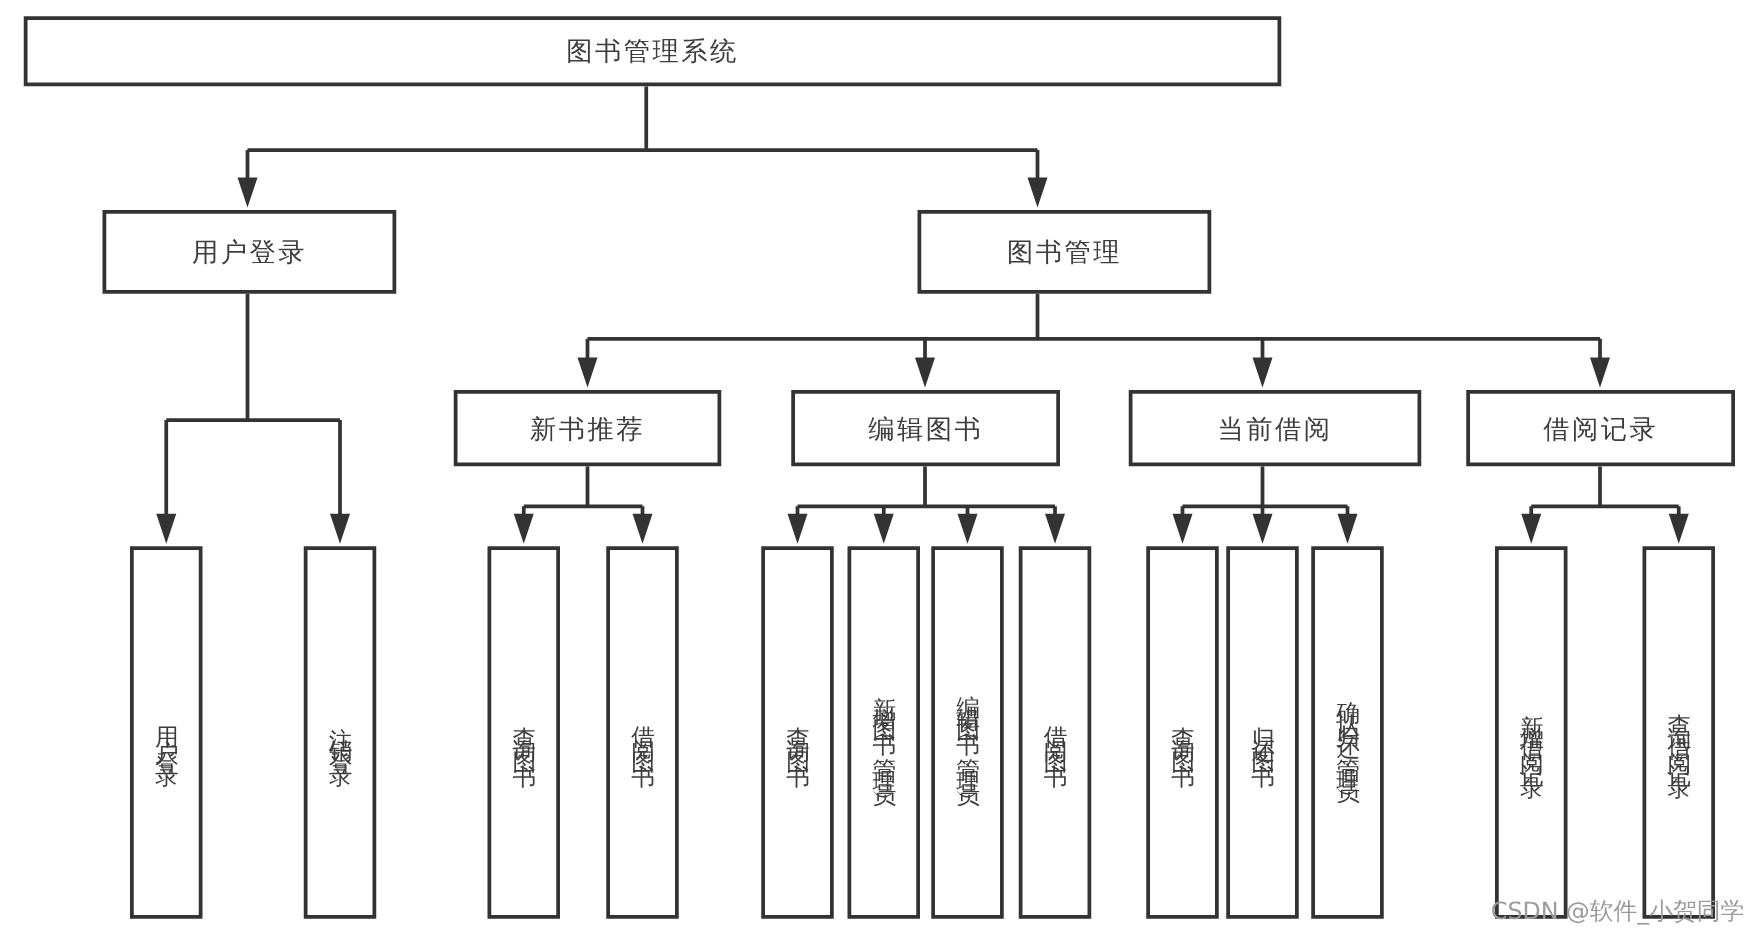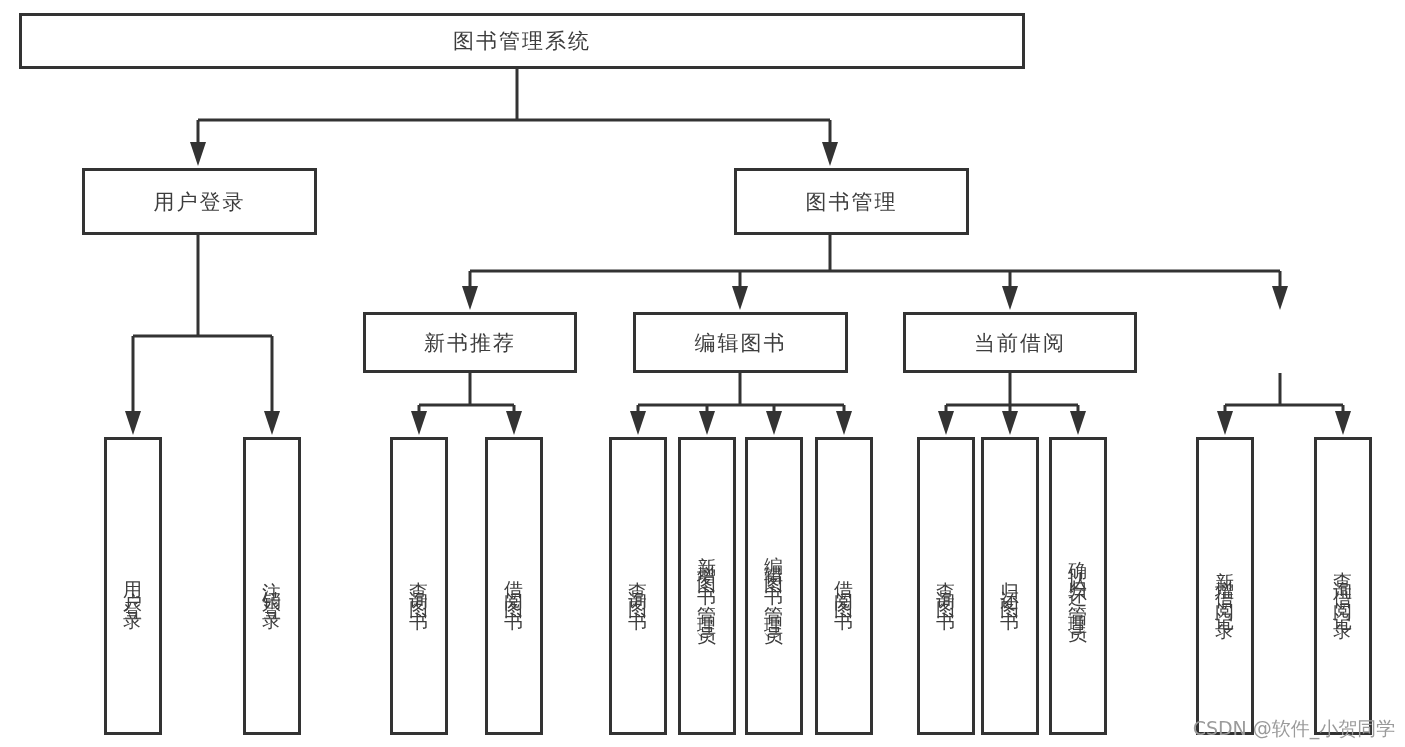--- a/index.html
+++ b/index.html
@@ -134,20 +134,23 @@
 
   <div class="box" style="left:363px;top:312px;width:214px;height:61px;">
     <span class="hlabel">新书推荐</span>
   </div>
   <div class="box" style="left:633px;top:312px;width:215px;height:61px;">
     <span class="hlabel">编辑图书</span>
   </div>
   <div class="box" style="left:903px;top:312px;width:234px;height:61px;">
     <span class="hlabel">当前借阅</span>
   </div>
+  <div class="box" style="left:1173px;top:312px;width:215px;height:61px;">
+    <span class="hlabel">借阅记录</span>
+  </div>
 
   <div class="box leaf" style="left:104px;">
     <span class="vlabel">用户登录</span>
   </div>
   <div class="box leaf" style="left:243px;">
     <span class="vlabel">注销登录</span>
   </div>
 
   <div class="box leaf" style="left:390px;">
     <span class="vlabel">查询图书</span>

